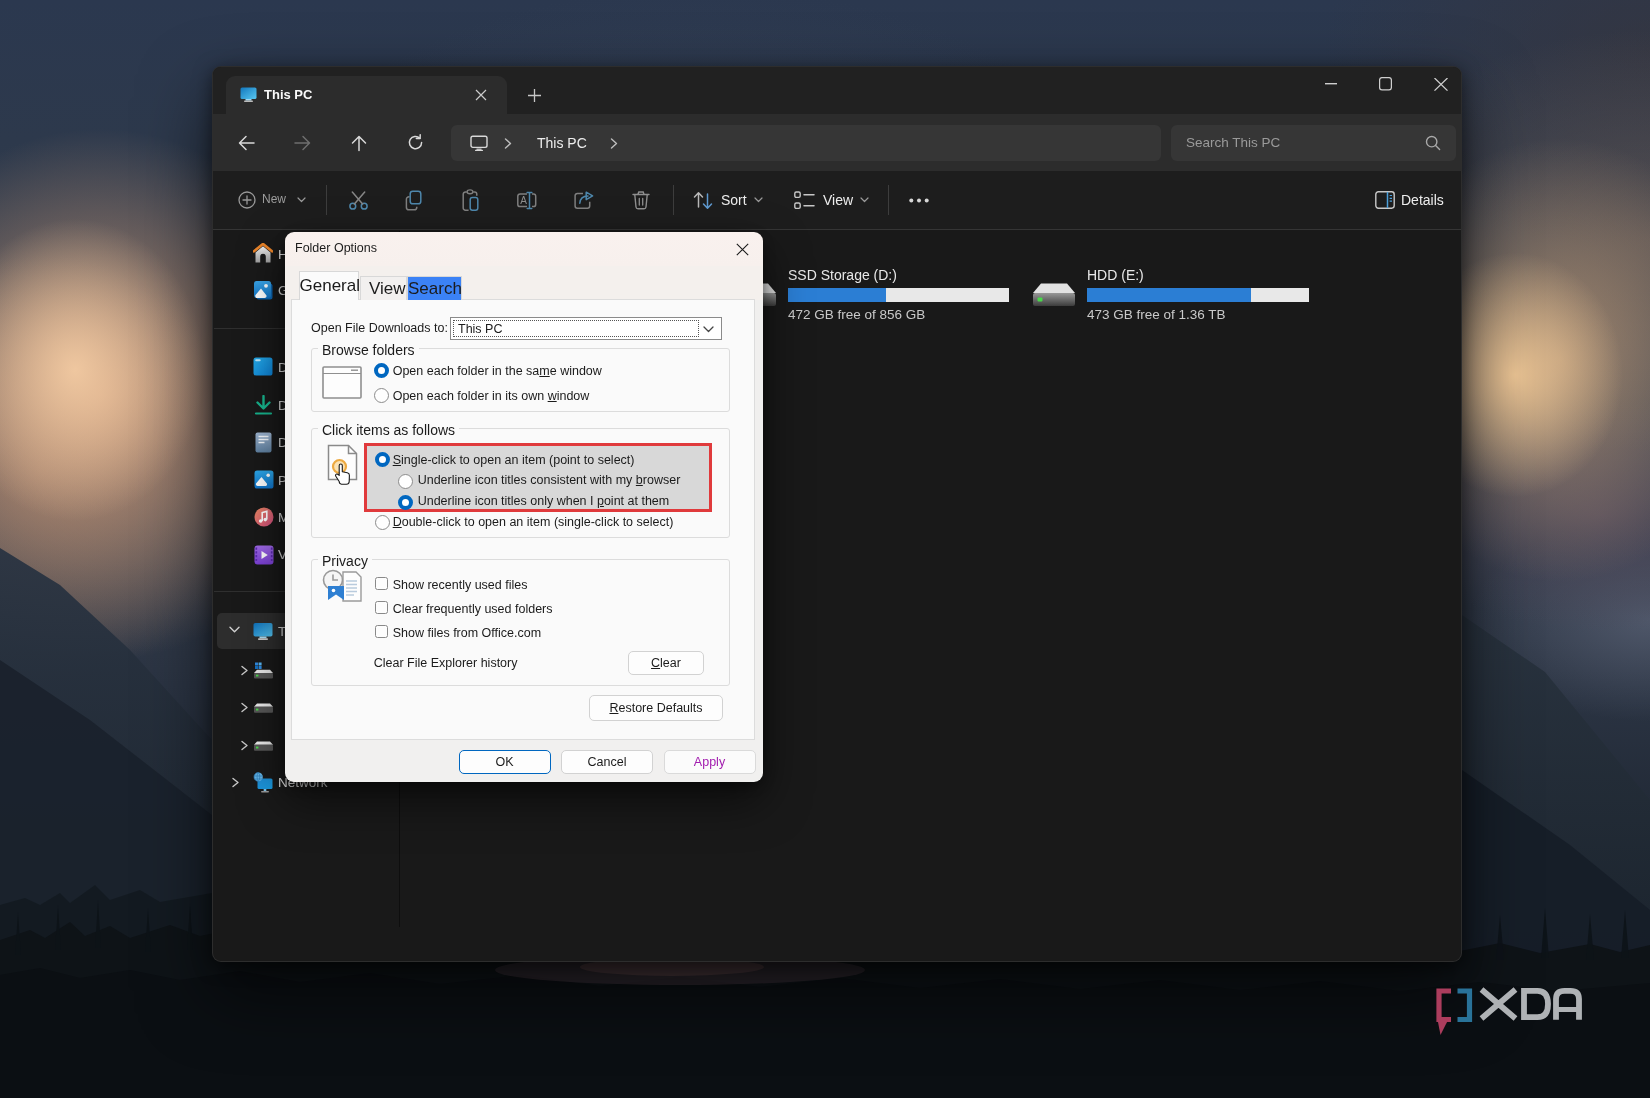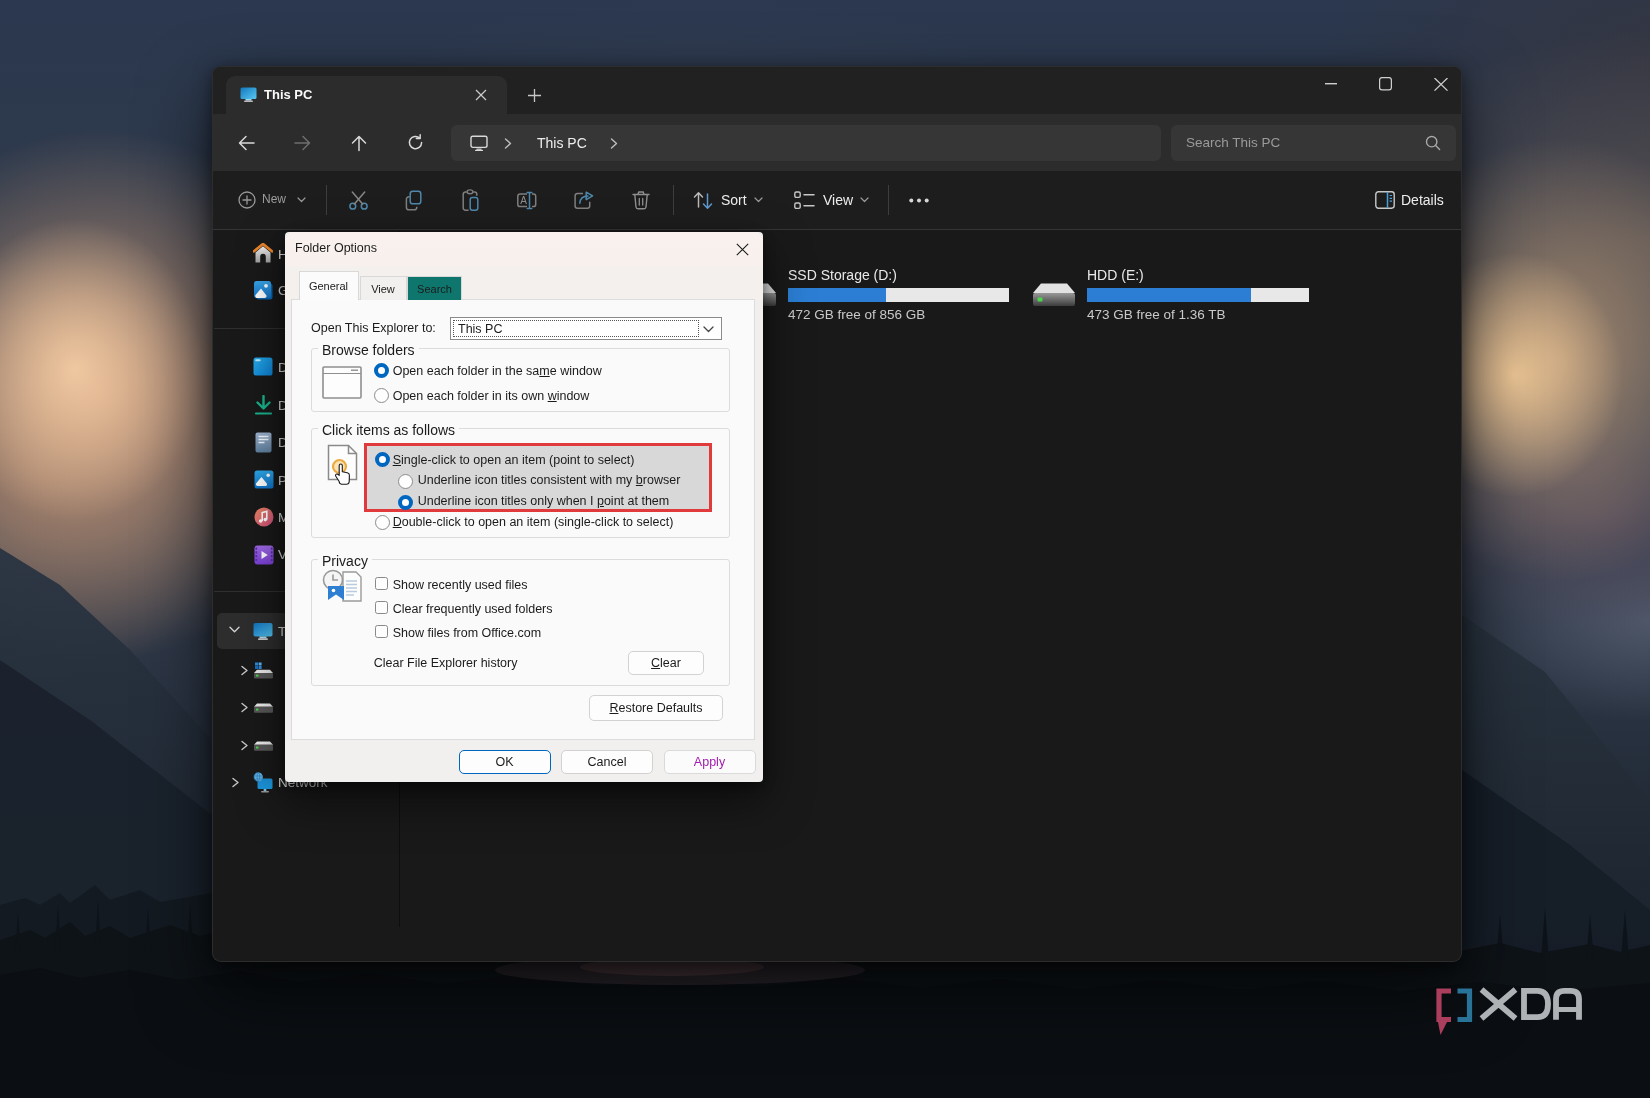--- a/index.html
+++ b/index.html
@@ -44,30 +44,30 @@
     border-top:1px solid #2b2b2b; }
   .cmdtxt { color:#ededed; font-size:14px; }
   .dimtxt { color:#9d9d9d; font-size:12px; }
   .sblbl { color:#e4e4e4; font-size:13.5px; white-space:nowrap; }
   .drvname { color:#e8e8e8; font-size:14px; }
   .drvfree { color:#c9c9c9; font-size:13.5px; }
   .drvbar { height:14px; background:#e8e8e8; }
   .drvbar div { height:14px; background:#2b7ed4; }
   
   #dlg { position:absolute; left:285px; top:232px; width:478px; height:550px; background:#f0efee;
-    border-radius:4px; box-shadow: 0 18px 45px rgba(0,0,0,.55), 0 4px 12px rgba(0,0,0,.4);
+    border-radius:15px; box-shadow: 0 18px 45px rgba(0,0,0,.55), 0 4px 12px rgba(0,0,0,.4);
     font-size:12.5px; color:#1b1b1b; }
   #dlgtitle { position:absolute; left:0; top:0; width:100%; height:34px;
     background:linear-gradient(#f9f1ee,#f7f0ed); border-radius:9px 9px 0 0; }
   #dlgtabs { position:absolute; left:0; top:34px; width:100%; height:34px; background:#f4f0ed; }
   #dlgpage { position:absolute; left:6px; top:67px; width:464px; height:441px; background:#fafafa;
     border:1px solid #dcdcdc; }
   #dlgbottom { position:absolute; left:0; top:508px; width:100%; height:42px; background:#f1f0ef;
     border-radius:0 0 9px 9px; }
-  .tab2 { position:absolute; font-size:11px; text-align:center; border:1px solid #d8d8d8; border-bottom:none; }
+  .tab2 { position:absolute; font-size:17px; text-align:right; border:1px solid #d8d8d8; border-bottom:none; }
   .grp { position:absolute; border:1px solid #dcdcdc; border-radius:3px; }
   .grplbl { position:absolute; background:#fafafa; padding:0 4px; font-size:14px; }
   .wbtn { position:absolute; background:#fdfdfd; border:1px solid #d2d2d2; border-radius:5px;
     font-size:12.5px; color:#1b1b1b; text-align:center; }
   .radio { position:absolute; width:15px; height:15px; border-radius:50%; }
   .radio.off { background:#fefefe; border:1px solid #8c8c8c; }
   .radio.on { background:#fff; border:4.8px solid #0067c0; }
   .chk { position:absolute; width:13px; height:13px; background:#fdfdfd; border:1px solid #898989; border-radius:2.5px; }
   .dtext { position:absolute; font-size:12.5px; color:#1b1b1b; white-space:nowrap; }
 </style>
@@ -447,23 +447,23 @@
 <div id="dlg">
   <div id="dlgtitle">
     <span class="abs" style="left:10px;top:9px;font-size:12.5px;color:#1b1b1b">Folder Options</span>
     <svg class="abs" style="left:451px;top:11px" width="13" height="13" viewBox="0 0 13 13">
       <path d="M0.8,0.8 L12.2,12.2 M12.2,0.8 L0.8,12.2" stroke="#1b1b1b" stroke-width="1.1"></path>
     </svg>
   </div>
   <div id="dlgtabs"></div>
   <div id="dlgpage"></div>
   <div class="tab2" style="left:74.5px;top:44px;width:47px;height:24px;background:#f2f0ef;line-height:24px">View</div>
-  <div class="tab2" style="left:122px;top:44px;width:55px;height:24px;background:#0f766e;line-height:24px">Search</div>
+  <div class="tab2" style="left:122px;top:44px;width:55px;height:24px;background:#3b82f6;line-height:24px">Search</div>
   <div class="tab2" style="left:13.5px;top:39px;width:60px;height:29px;background:#fbfbfb;line-height:28px;z-index:2">General</div>
-  <div class="dtext" style="left:26px;top:89px">Open This Explorer to:</div>
+  <div class="dtext" style="left:26px;top:89px">Open File Downloads to:</div>
   <div class="abs" style="left:165px;top:85px;width:272px;height:23px;background:#fff;border:1px solid #8a8a8a">
     <div class="abs" style="left:2px;top:2px;width:246px;height:17px;border:1px dotted #555"></div>
     <span class="abs" style="left:7px;top:3.5px;font-size:12.5px;color:#1b1b1b">This PC</span>
     <svg class="abs" style="left:252px;top:8px" width="11" height="7" viewBox="0 0 11 7">
       <path d="M1,1 L5.5,5.5 L10,1" stroke="#444" stroke-width="1.3" fill="none" stroke-linecap="round" stroke-linejoin="round"></path>
     </svg>
   </div>
   <div class="grp" style="left:26px;top:116px;width:419px;height:64px"></div>
   <div class="grplbl" style="left:33px;top:110px">Browse folders</div>
   <svg class="abs" style="left:37px;top:134px" width="40" height="33" viewBox="0 0 40 33">

